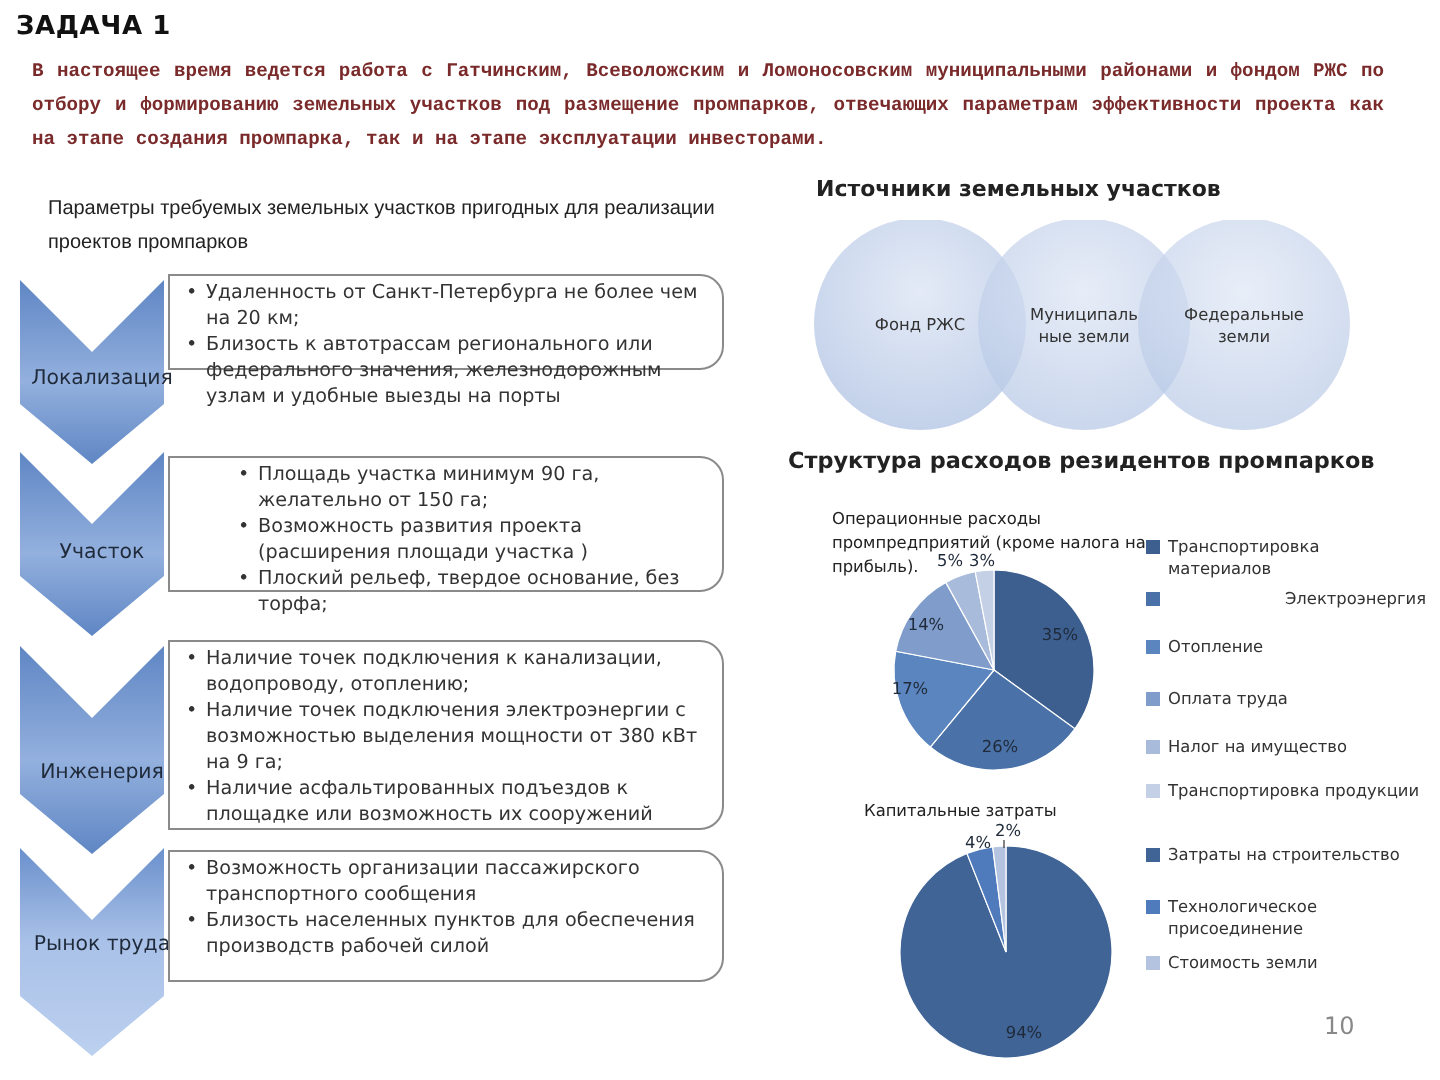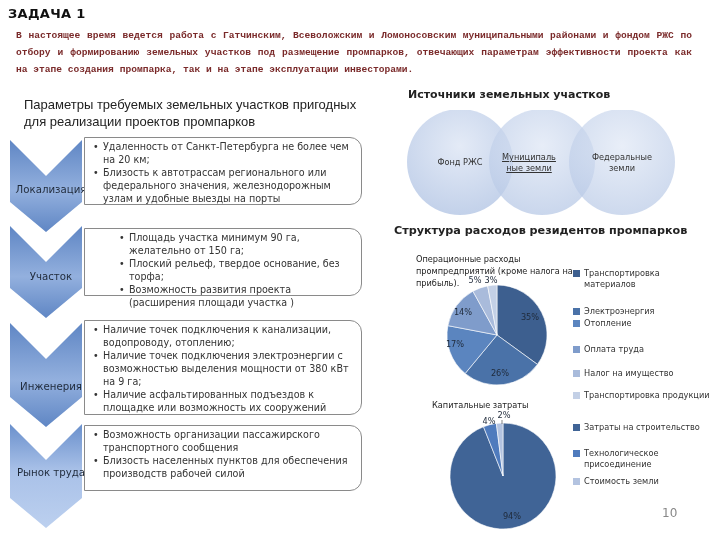--- a/index.html
+++ b/index.html
@@ -1,20 +1,20 @@
 <!DOCTYPE html>
 <html><head>
 <meta charset="utf-8">
 <style>
   html, body { margin:0; padding:0; background:#fff; }
   body { width:720px; height:540px; position:relative; overflow:hidden; font-family:"Liberation Sans", sans-serif; }
   .abs { position:absolute; }
   #task-title { left:8px; top:6px; font-size:13px; font-weight:bold; color:#111; letter-spacing:0.3px; font-family:"DejaVu Sans", sans-serif; }
   #intro { left:16px; top:27px; width:676px; font-size:9.6px; line-height:17px; color:#7a2a2a; font-weight:bold; text-align:justify; text-align-last:left; font-family:Liberation Mono, monospace; }
-  #params-title { left:24px; top:96px; width:350px; font-size:13px; line-height:17px; color:#222; }
+  #params-title { left:24px; top:96px; width:350px; font-size:10px; line-height:17px; color:#222; }
 
   .chev { position:absolute; left:10px; width:72px; }
   .chev svg { display:block; }
   .chev-label { position:absolute; left:0; width:102px; text-align:center; font-size:10.2px; color:#1f2a3a; font-family:"DejaVu Sans", sans-serif; }
 
   .box { position:absolute; left:84px; width:278px; border:1px solid #8a8a8a; border-left:1px solid #8a8a8a; border-radius:0 12px 12px 0; background:#fff; box-sizing:border-box; padding:2px 6px 2px 6px; }
   .box ul { margin:0; padding:0 0 0 12px; list-style:none; }
   .box li { position:relative; font-size:9.6px; line-height:13px; color:#333; font-family:"DejaVu Sans", sans-serif; }
   .box li::before { content:"•"; position:absolute; left:-10px; top:0; color:#333; }
 
@@ -50,38 +50,38 @@
         <linearGradient id="cg" x1="0" y1="0" x2="0" y2="1">
           <stop offset="0" stop-color="#5f86c4"></stop>
           <stop offset="0.55" stop-color="#93b0de"></stop>
           <stop offset="1" stop-color="#5f86c4"></stop>
         </linearGradient>
       </defs>
       <polygon points="0,0 36,36 72,0 72,62 36,92 0,62" fill="url(#cg)"></polygon>
     </svg>
   </div>
   <div class="chev-label" style="top:184px;">Локализация</div>
-  <div class="box" style="top:137px; height:68px;">
+  <div class="box" style="top:137px; height:48px;">
     <ul>
       <li>Удаленность от Санкт-Петербурга не более чем на 20 км;</li>
       <li>Близость к автотрассам регионального или федерального значения, железнодорожным узлам и удобные выезды на порты</li>
     </ul>
   </div>
 
   <div class="chev" style="top:226px;">
     <svg width="72" height="92" viewBox="0 0 72 92">
         <polygon points="0,0 36,36 72,0 72,62 36,92 0,62" fill="url(#cg)"></polygon>
       </svg>
   </div>
   <div class="chev-label" style="top:271px;">Участок</div>
   <div class="box" style="top:228px; height:68px;padding-left:32px;">
     <ul>
       <li>Площадь участка минимум 90 га, желательно от 150 га;</li>
+      <li>Возможность развития проекта (расширения площади участка )</li>
       <li>Плоский рельеф, твердое основание, без торфа;</li>
-      <li>Возможность развития проекта (расширения площади участка )</li>
     </ul>
   </div>
 
   <div class="chev" style="top:323px;">
     <svg width="72" height="104" viewBox="0 0 72 104">
         <polygon points="0,0 36,36 72,0 72,74 36,104 0,74" fill="url(#cg)"></polygon>
       </svg>
   </div>
   <div class="chev-label" style="top:381px;">Инженерия</div>
   <div class="box" style="top:320px; height:95px;">
@@ -120,21 +120,21 @@
       <radialGradient id="vg" cx="0.5" cy="0.35" r="0.65">
         <stop offset="0" stop-color="#dfe7f5"></stop>
         <stop offset="1" stop-color="#b8c9e6"></stop>
       </radialGradient>
     </defs>
     <circle cx="60" cy="52" r="53" fill="url(#vg)" opacity="0.85"></circle>
     <circle cx="142" cy="52" r="53" fill="url(#vg)" opacity="0.75"></circle>
     <circle cx="222" cy="52" r="53" fill="url(#vg)" opacity="0.7"></circle>
   </svg>
   <div class="venn-label" style="left:30px; top:47px; width:60px;">Фонд РЖС</div>
-  <div class="venn-label" style="left:99px; top:42px; width:60px;text-decoration:underline;">Муниципаль ные земли</div>
+  <div class="venn-label" style="left:112px; top:42px; width:60px;">Муниципаль ные земли</div>
   <div class="venn-label" style="left:190px; top:42px; width:64px;">Федеральные земли</div>
 </div>
 
 <div id="costs-title" class="abs">Структура расходов резидентов промпарков</div>
 <div id="op-title" class="abs">Операционные расходы промпредприятий (кроме налога на прибыль).</div>
 <div id="cap-title" class="abs">Капитальные затраты</div>
 
 <svg id="pies" class="abs" width="720" height="540" style="pointer-events:none;">
   <g id="pie0">
       <path d="M497,335 L497,285 A50,50 0 0 1 537.4508497187473,364.38926261462365 Z" fill="#3d5f8f" stroke="#fff" stroke-width="0.6"></path>
@@ -159,21 +159,21 @@
       <text x="504" y="418" class="pie-label" text-anchor="middle">2%</text>
       <line x1="502" y1="420" x2="502" y2="424" stroke="#333" stroke-width="0.6"></line>
     </g>
 </svg>
 
 <div class="legend" style="top:268px;" id="legend0">
     <div class="leg-item" style="top: 0px;">
       <span class="leg-swatch" style="background: rgb(61, 95, 143);"></span>
       <span class="leg-text">Транспортировка материалов</span>
     </div>
-    <div class="leg-item" style="top: 38px;">
+    <div class="leg-item" style="top: 26px; text-align: right;">
       <span class="leg-swatch" style="background: rgb(74, 114, 168);"></span>
       <span class="leg-text">Электроэнергия</span>
     </div>
     <div class="leg-item" style="top: 50px;">
       <span class="leg-swatch" style="background: rgb(91, 133, 191);"></span>
       <span class="leg-text">Отопление</span>
     </div>
     <div class="leg-item" style="top: 76px;">
       <span class="leg-swatch" style="background: rgb(127, 156, 203);"></span>
       <span class="leg-text">Оплата труда</span>

